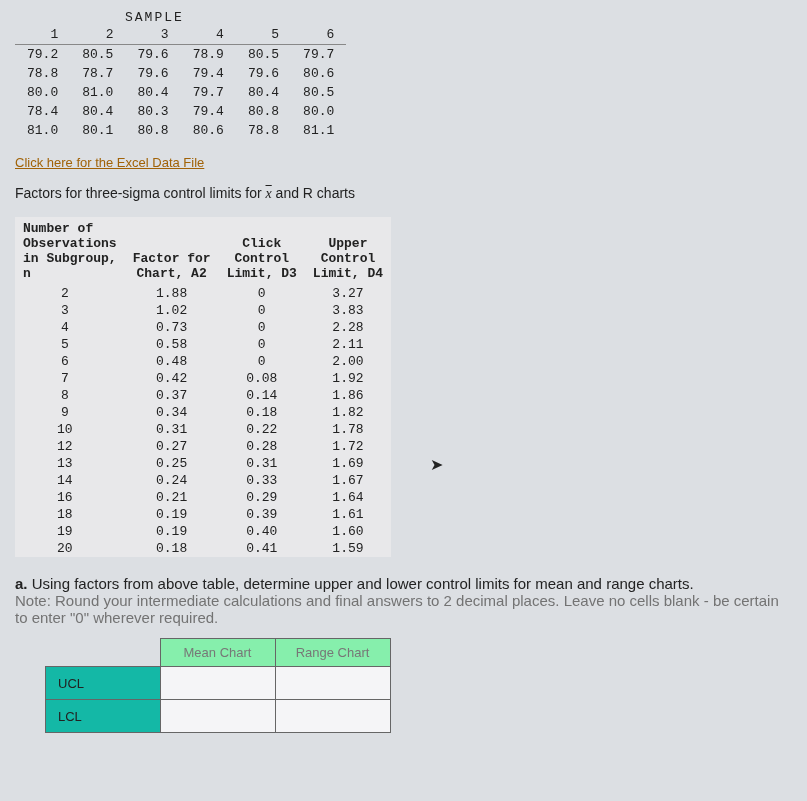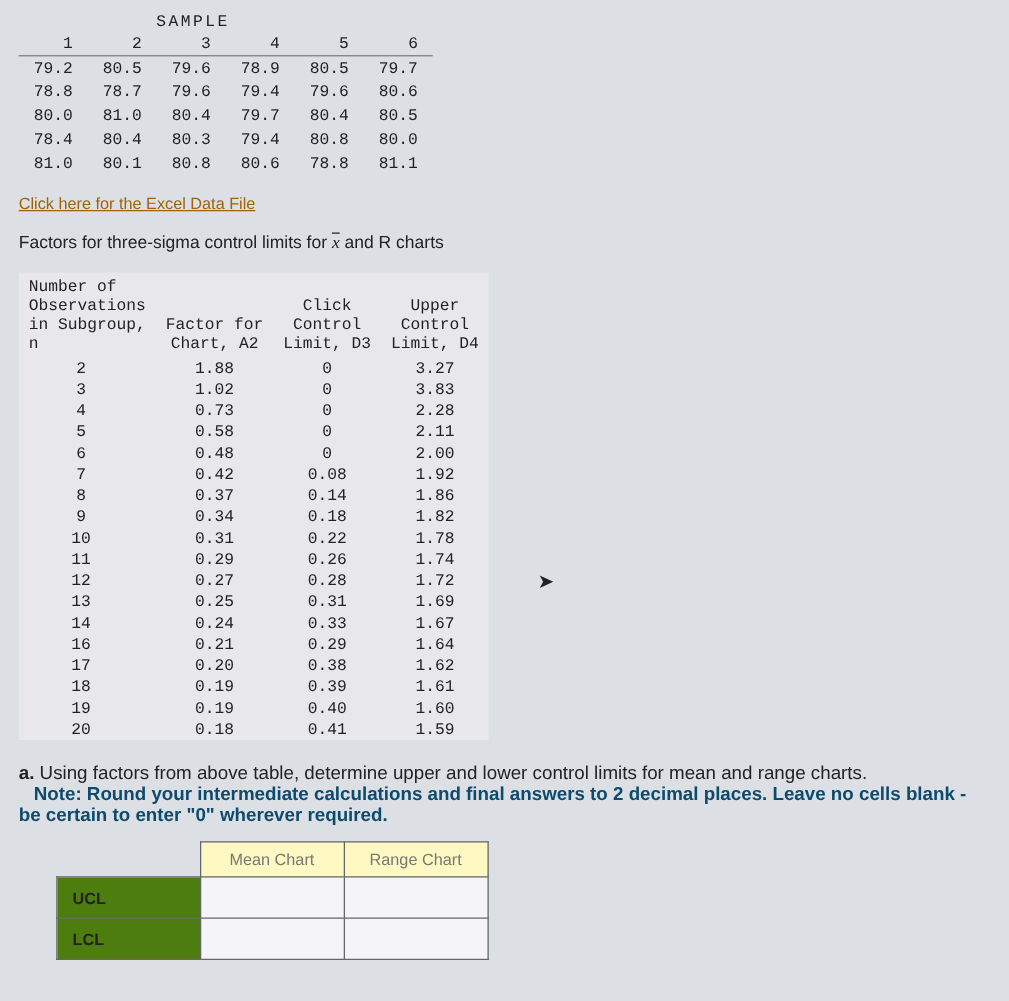--- a/index.html
+++ b/index.html
@@ -48,21 +48,21 @@
       font-family: 'Courier New', monospace;
       font-size: 13px;
       background: #e8e8ea;
     }
     .factors-table th, .factors-table td {
       padding: 2px 10px;
       text-align: center;
       border: none;
     }
     .factors-table .head-row th {
-      font-weight: normal;
+      font-weight: bold;
       padding: 4px 8px;
       vertical-align: bottom;
     }
     .factors-table .main-head {
       text-align: center;
       padding: 4px;
     }
     .factors-table tbody td {
       padding: 1px 10px;
     }
@@ -74,44 +74,43 @@
     .cursor-arrow {
       position: absolute;
       font-size: 16px;
       color: #222;
     }
     .question-text {
       margin: 18px 0 10px 0;
       font-size: 15px;
     }
     .note-text {
-      color: #0c4a6e;
-      font-weight: bold;
-      margin-left: 12px;
+      color: #737373;
+      font-weight: normal;
     }
     .answer-table {
       border-collapse: collapse;
       margin: 12px 0 0 30px;
       font-size: 13px;
     }
     .answer-table th, .answer-table td {
       border: 1px solid #666;
       padding: 6px 12px;
       background: #f5f5f7;
     }
     .answer-table th {
       font-weight: normal;
       color: #777;
-      background: #fef9c3;
+      background: #86efac;
       text-align: center;
       min-width: 90px;
     }
     .answer-table td.label-cell {
-      background: #4d7c0f;
-      font-weight: bold;
+      background: #14b8a6;
+      font-weight: normal;
       text-align: left;
       width: 50px;
     }
     .answer-table td.input-cell {
       min-width: 90px;
       height: 20px;
     }
     .italic-x {
       font-style: italic;
       font-family: serif;
@@ -260,26 +259,20 @@
         <td>0.18</td>
         <td>1.82</td>
       </tr>
       <tr>
         <td>10</td>
         <td>0.31</td>
         <td>0.22</td>
         <td>1.78</td>
       </tr>
       <tr>
-        <td>11</td>
-        <td>0.29</td>
-        <td>0.26</td>
-        <td>1.74</td>
-      </tr>
-      <tr>
         <td>12</td>
         <td>0.27</td>
         <td>0.28</td>
         <td>1.72</td>
       </tr>
       <tr>
         <td>13</td>
         <td>0.25</td>
         <td>0.31</td>
         <td>1.69</td>
@@ -288,26 +281,20 @@
         <td>14</td>
         <td>0.24</td>
         <td>0.33</td>
         <td>1.67</td>
       </tr>
       <tr>
         <td>16</td>
         <td>0.21</td>
         <td>0.29</td>
         <td>1.64</td>
-      </tr>
-      <tr>
-        <td>17</td>
-        <td>0.20</td>
-        <td>0.38</td>
-        <td>1.62</td>
       </tr>
       <tr>
         <td>18</td>
         <td>0.19</td>
         <td>0.39</td>
         <td>1.61</td>
       </tr>
       <tr>
         <td>19</td>
         <td>0.19</td>

